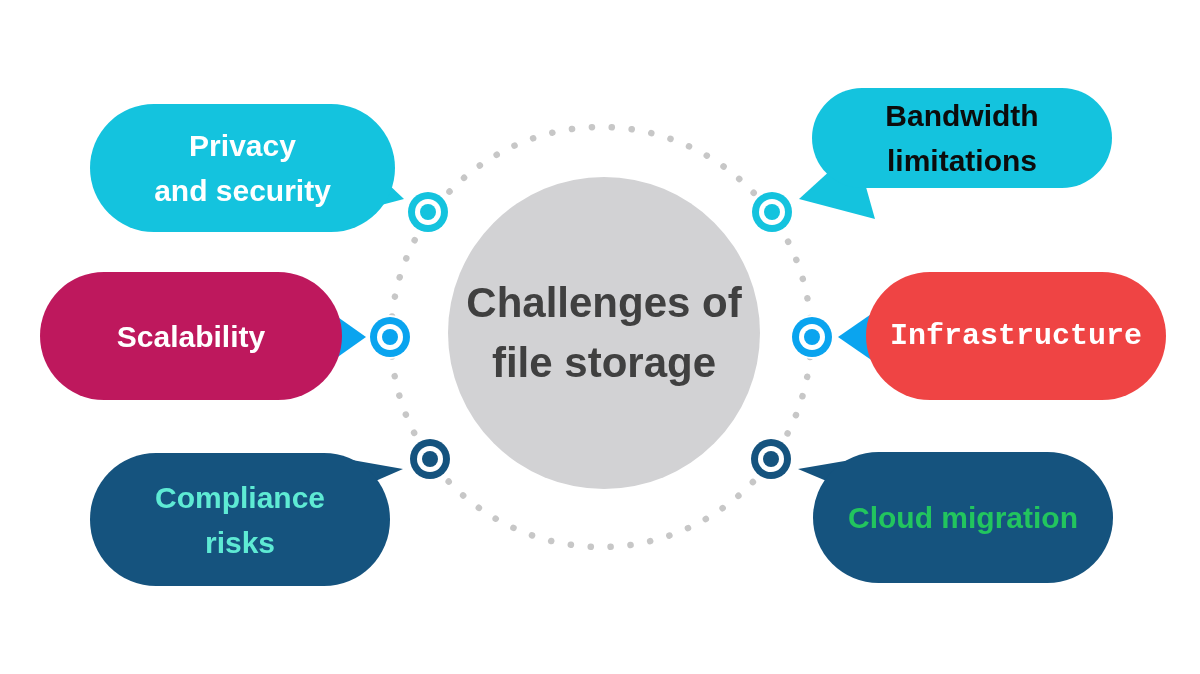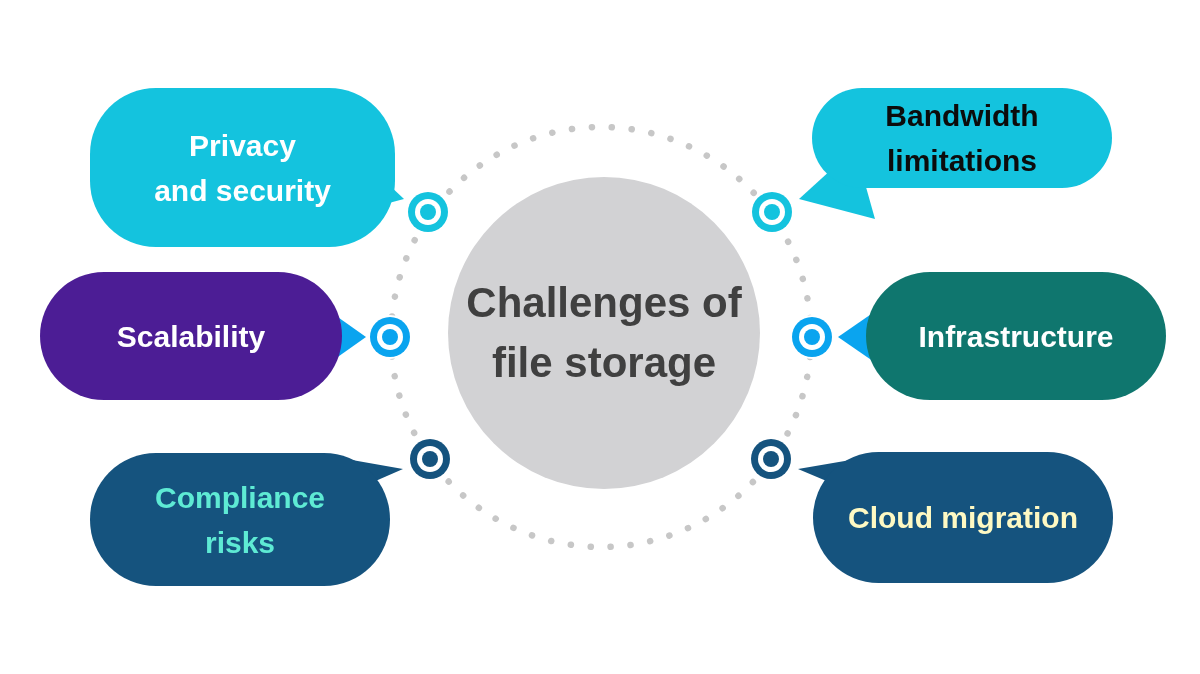--- a/index.html
+++ b/index.html
@@ -43,21 +43,21 @@
     display: flex;
     align-items: center;
     justify-content: center;
     text-align: center;
     white-space: pre-line;
     font-size: 30px;
     font-weight: bold;
     line-height: 1.5;
     border-radius: 66px;
   }
-  .b-privacy        { left: 90px;  top: 88px;  width: 305px; height: 159px; }
+  .b-privacy        { left: 90px;  top: 104px;  width: 305px; height: 128px; }
   .b-scalability    { left: 40px;  top: 272px; width: 302px; height: 128px; }
   .b-compliance     { left: 90px;  top: 453px; width: 300px; height: 133px; }
   .b-bandwidth      { left: 812px; top: 88px;  width: 300px; height: 100px; }
   .b-infrastructure { left: 866px; top: 272px; width: 300px; height: 128px; }
   .b-cloud          { left: 813px; top: 452px; width: 300px; height: 131px; }
 </style>
 </head>
 <body>
 
 <div class="canvas">
@@ -110,25 +110,25 @@
       <circle cx="771" cy="459" r="8" fill="#15537e"></circle>
     </g>
   </svg>
 
   <div class="center-circle" style="background-color: rgb(210, 210, 212); color: #404040;">Challenges of
 file storage</div>
 
   <div class="bubble b-privacy" style="background-color: rgb(20, 195, 222); color: rgb(255, 255, 255);">Privacy
 and security</div>
 
-  <div class="bubble b-scalability" style="background-color: #4c1d95; color: rgb(255, 255, 255); text-align: center;">Scalability</div>
+  <div class="bubble b-scalability" style="background-color: #be185d; color: rgb(255, 255, 255); text-align: center;">Scalability</div>
 
   <div class="bubble b-compliance" style="background-color: rgb(21, 83, 126); color: #5eead4;">Compliance
 risks</div>
 
   <div class="bubble b-bandwidth" style="background-color: rgb(20, 195, 222); color: rgb(12, 12, 12);">Bandwidth
 limitations</div>
 
-  <div class="bubble b-infrastructure" style="background-color: #0f766e; color: rgb(255, 255, 255);">Infrastructure</div>
+  <div class="bubble b-infrastructure" style="background-color: #ef4444; color: rgb(255, 255, 255); font-family: Liberation Mono, monospace;">Infrastructure</div>
 
-  <div class="bubble b-cloud" style="background-color: rgb(21, 83, 126); color: #fef9c3;">Cloud migration</div>
+  <div class="bubble b-cloud" style="background-color: rgb(21, 83, 126); color: #22c55e;">Cloud migration</div>
 
 </div>
 
 </body></html>

